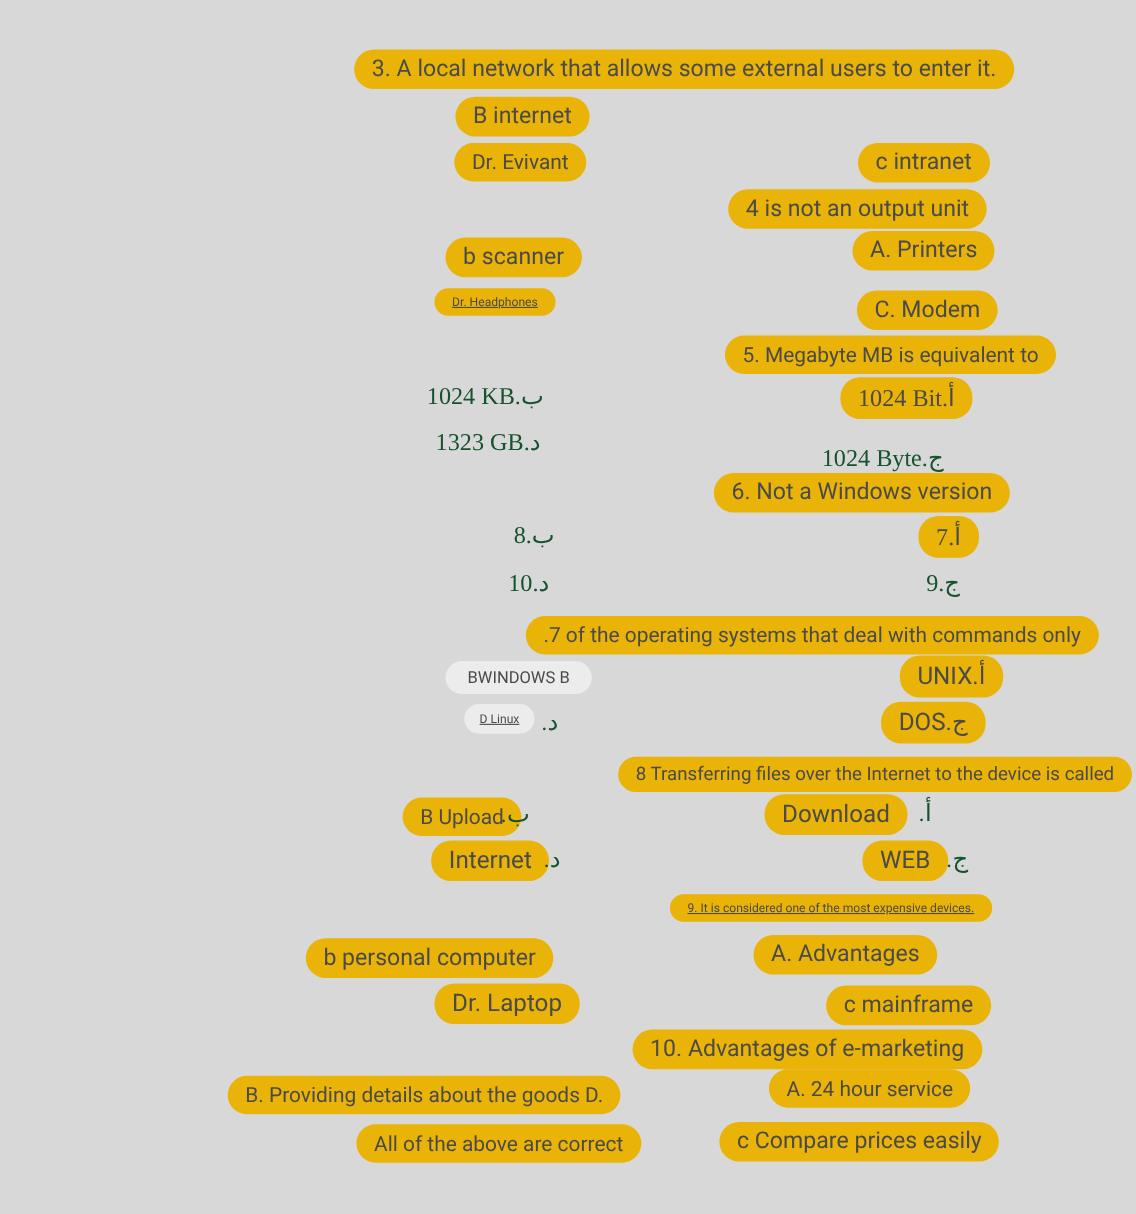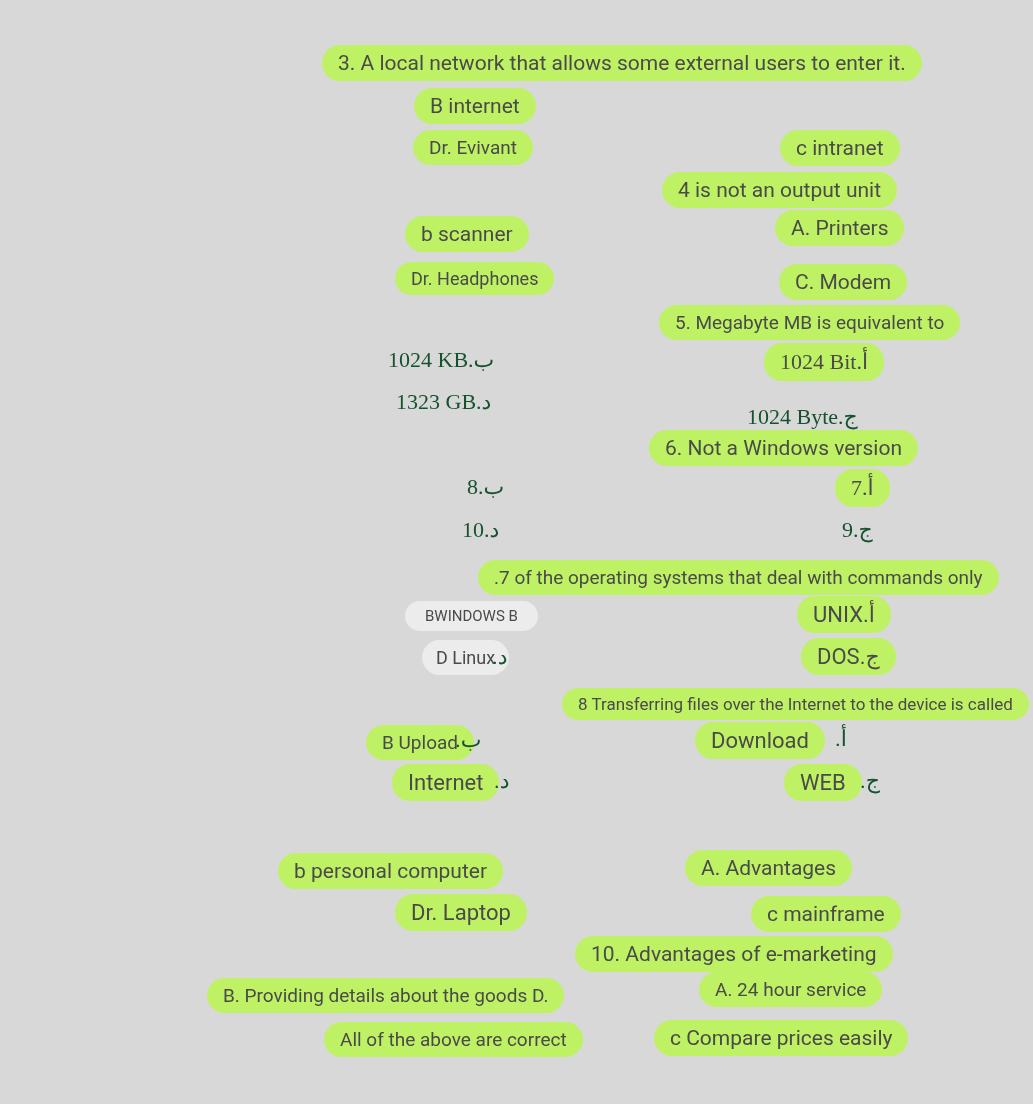--- a/index.html
+++ b/index.html
@@ -9,39 +9,39 @@
     font-family: -apple-system, BlinkMacSystemFont, "Segoe UI", Roboto, Helvetica, Arial, sans-serif;
     color: #4a4a4a;
   }
   .page {
     position: relative;
     width: 1033px;
     height: 1104px;
   }
   .pill {
     position: absolute;
-    background: #bef264;
+    background: #eab308;
     border-radius: 18px;
     padding: 6px 16px;
     white-space: nowrap;
     color: #4a4a4a;
   }
   .pill.faded {
     background: #ececec;
   }
   .txt {
     position: absolute;
     white-space: nowrap;
     color: #14532d;
   }
   .sz-xl   { font-size: 22px; }
   .sz-lg   { font-size: 21px; }
   .sz-md   { font-size: 19px; }
   .sz-sm   { font-size: 15px; }
-  .sz-xs   { font-size: 18px; }
+  .sz-xs   { font-size: 11px; text-decoration: underline; }
   .sz-xxs  { font-size: 17px; }
   .serif   { font-family: Georgia, "Times New Roman", serif; }
 </style>
 </head>
 <body>
 
 <div class="page">
 
   <div class="pill sz-lg" style="left:322px; top:45px;">3. A local network that allows some external users to enter it.</div>
   <div class="pill sz-lg" style="left:414px; top:88px;">B internet</div>
@@ -60,36 +60,37 @@
   <div class="txt sz-xl serif" style="left:747px; top:389px;margin-top:15px;">1024 Byte.ج</div>
   <div class="txt sz-xl serif" style="left:396px; top:389px;">1323 GB.د</div>
 
   <div class="pill sz-lg" style="left:649px; top:430px;">6. Not a Windows version</div>
   <div class="pill sz-xl serif" style="left:835px; top:469px;">7.أ</div>
   <div class="txt sz-xl serif" style="left:467px; top:474px;">8.ب</div>
   <div class="txt sz-xl serif" style="left:842px; top:517px;">9.ج</div>
   <div class="txt sz-xl serif" style="left:462px; top:517px;">10.د</div>
 
   <div class="pill sz-md" style="left:478px; top:560px;">.7 of the operating systems that deal with commands only</div>
-  <div class="pill sz-xl" style="left:797px; top:596px;text-align:center;">UNIX.أ</div>
+  <div class="pill sz-xl" style="left:818px; top:596px;text-align:center;">UNIX.أ</div>
   <div class="pill faded sz-sm" style="left:405px; top:601px; padding:6px 20px;">BWINDOWS B</div>
   <div class="pill sz-xl" style="left:801px; top:638px;">DOS.ج</div>
   <div class="pill faded sz-xs" style="left:422px; top:640px; padding:7px 14px;">D Linux</div>
   <div class="txt sz-xl" style="left:492px; top:644px;">.د</div>
 
   <div class="pill sz-xxs" style="left:562px; top:688px;">8 Transferring files over the Internet to the device is called</div>
   <div class="pill sz-xl" style="left:695px; top:722px;">Download</div>
   <div class="txt sz-xl" style="left:835px; top:726px;">.أ</div>
   <div class="pill sz-md" style="left:366px; top:725px;">B Upload</div>
   <div class="txt sz-xl" style="left:455px; top:727px;">.ب</div>
   <div class="pill sz-xl" style="left:784px; top:764px;">WEB</div>
   <div class="txt sz-xl" style="left:860px; top:768px;">.ج</div>
   <div class="pill sz-xl" style="left:392px; top:764px;">Internet</div>
   <div class="txt sz-xl" style="left:494px; top:768px;">.د</div>
 
+  <div class="pill sz-xs" style="left:609px; top:813px;">9. It is considered one of the most expensive devices.</div>
   <div class="pill sz-lg" style="left:685px; top:850px;">A. Advantages</div>
   <div class="pill sz-lg" style="left:278px; top:853px;">b personal computer</div>
   <div class="pill sz-lg" style="left:751px; top:896px;">c mainframe</div>
   <div class="pill sz-xl" style="left:395px; top:894px;">Dr. Laptop</div>
 
   <div class="pill sz-lg" style="left:575px; top:936px;">10. Advantages of e-marketing</div>
   <div class="pill sz-md" style="left:699px; top:972px;">A. 24 hour service</div>
   <div class="pill sz-lg" style="left:654px; top:1020px;">c Compare prices easily</div>
   <div class="pill sz-md" style="left:207px; top:978px;">B. Providing details about the goods D.</div>
   <div class="pill sz-md" style="left:324px; top:1022px;">All of the above are correct</div>

